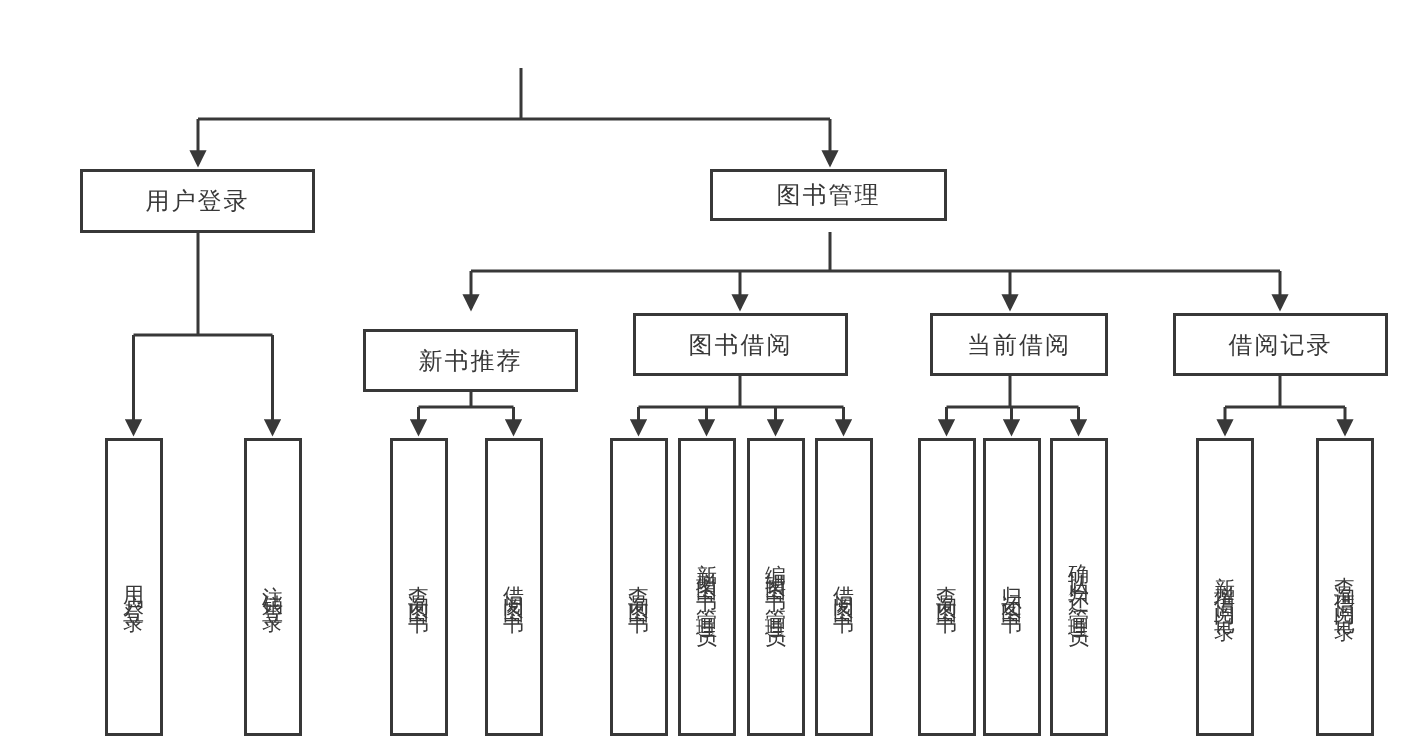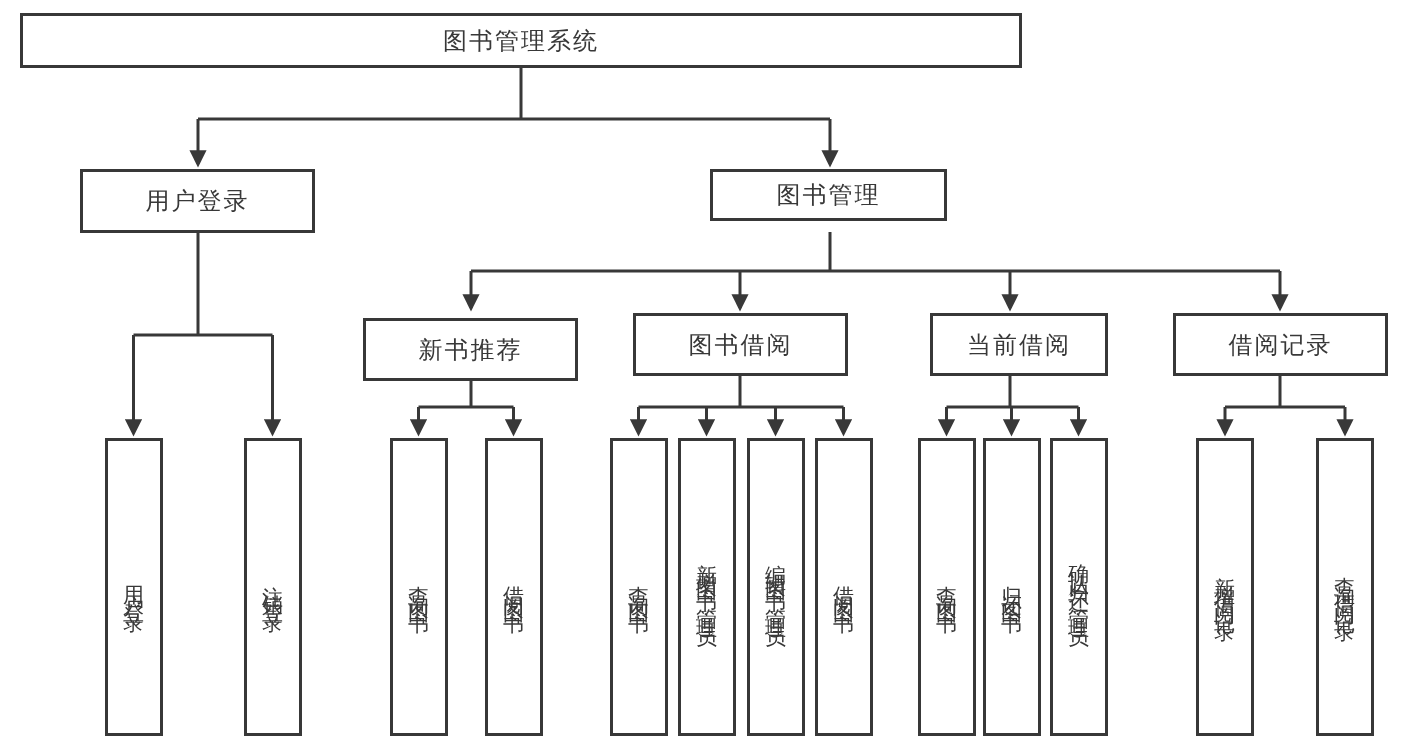--- a/index.html
+++ b/index.html
@@ -81,26 +81,25 @@
       <line x1="946.5" y1="407" x2="946.5" y2="433" marker-end="url(#arrow)"></line>
       <line x1="1011.5" y1="407" x2="1011.5" y2="433" marker-end="url(#arrow)"></line>
       <line x1="1078.5" y1="407" x2="1078.5" y2="433" marker-end="url(#arrow)"></line>
 
       <path d="M1280 375 V407 M1225 407 H1345"></path>
       <line x1="1225" y1="407" x2="1225" y2="433" marker-end="url(#arrow)"></line>
       <line x1="1345" y1="407" x2="1345" y2="433" marker-end="url(#arrow)"></line>
     </g>
   </svg>
 
-  <div class="node root-node" style="left:20px;top:13px;width:1002px;height:55px;">图书管理系统</div>
 
   <div class="node h-node" style="left:80px;top:169px;width:235px;height:64px;">用户登录</div>
   <div class="node h-node" style="left:710px;top:169px;width:237px;height:52px;">图书管理</div>
 
-  <div class="node h-node" style="left:363px;top:318px;width:215px;height:63px;">新书推荐</div>
+  <div class="node h-node" style="left:363px;top:329px;width:215px;height:63px;">新书推荐</div>
   <div class="node h-node" style="left:633px;top:313px;width:215px;height:63px;">图书借阅</div>
   <div class="node h-node" style="left:930px;top:313px;width:178px;height:63px;">当前借阅</div>
   <div class="node h-node" style="left:1173px;top:313px;width:215px;height:63px;">借阅记录</div>
 
   <div class="node leaf" style="left:105px;top:438px;width:58px;height:298px;">用户登录</div>
   <div class="node leaf" style="left:244px;top:438px;width:58px;height:298px;">注销登录</div>
 
   <div class="node leaf" style="left:390px;top:438px;width:58px;height:298px;">查询图书</div>
   <div class="node leaf" style="left:485px;top:438px;width:58px;height:298px;">借阅图书</div>
 

